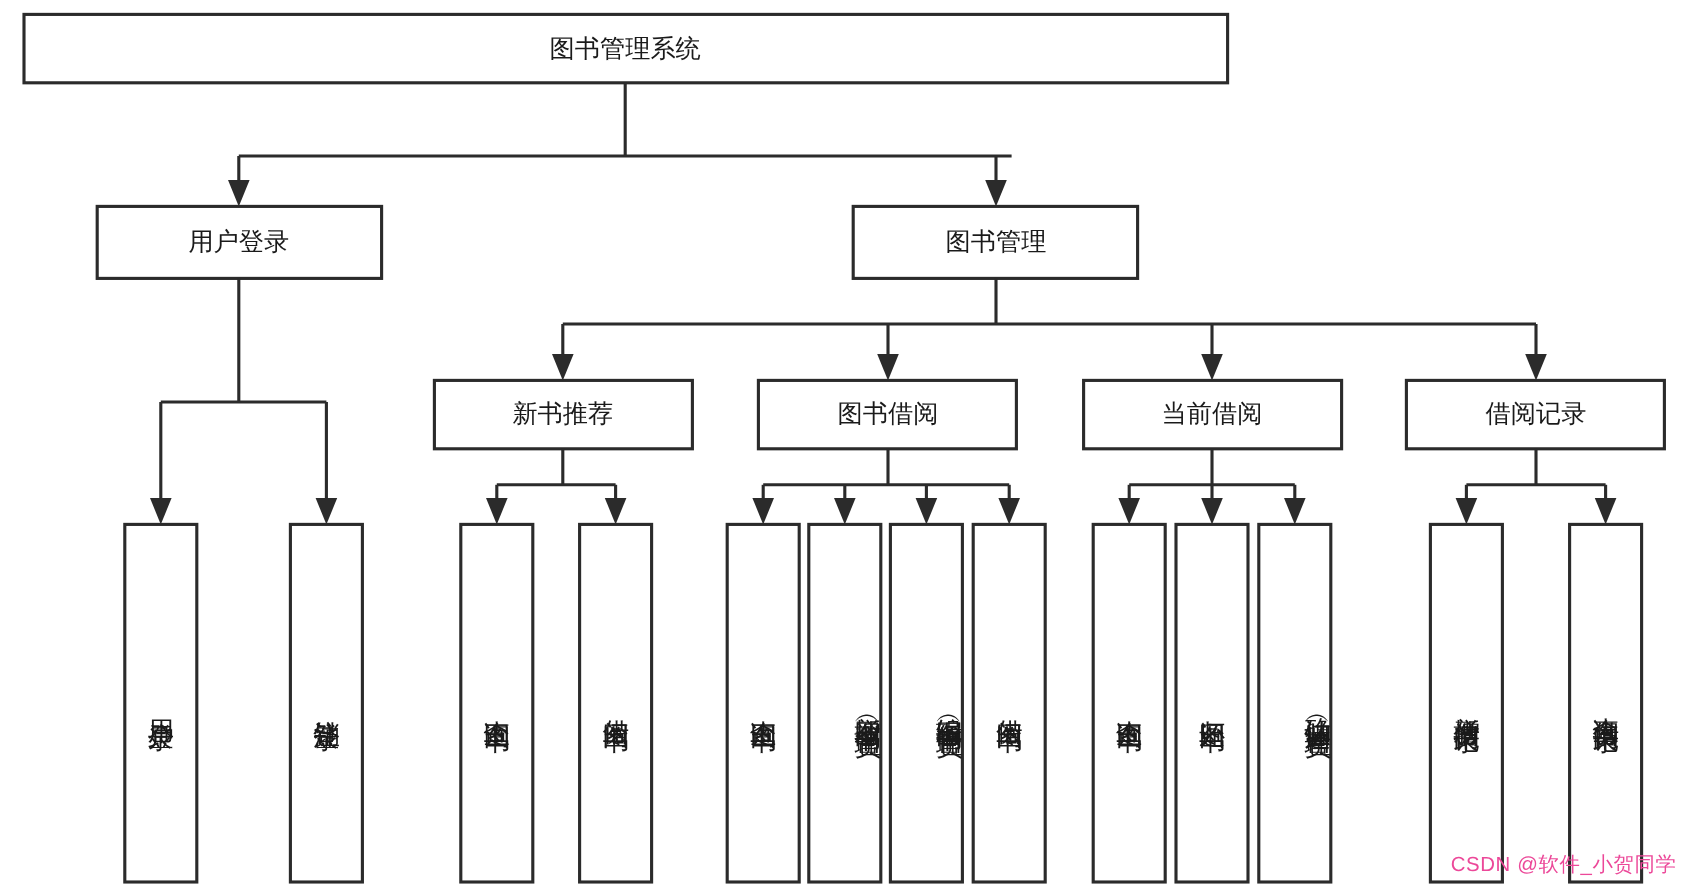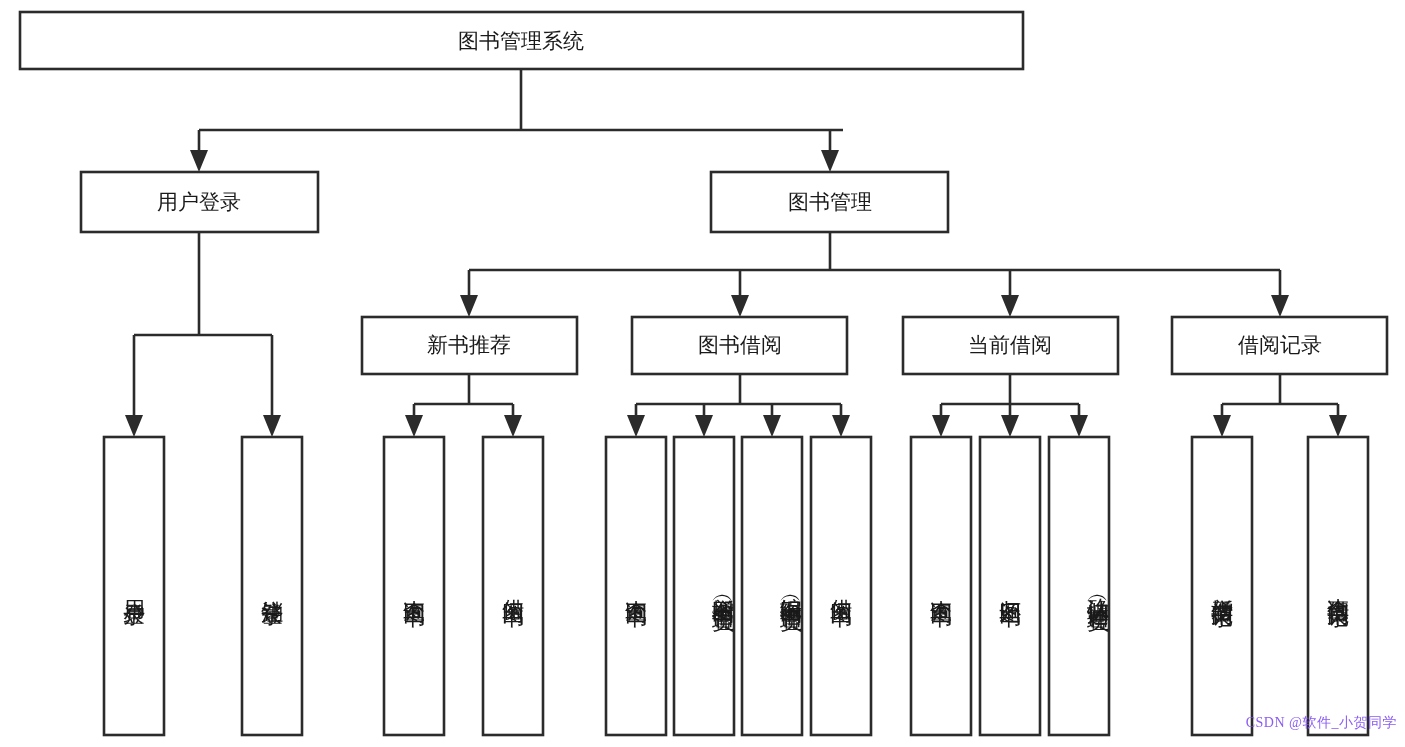--- a/index.html
+++ b/index.html
@@ -61,23 +61,23 @@
     align-items: center;
     justify-content: center;
     text-align: center;
     white-space: pre;
     pointer-events: none;
   }
   .watermark {
     position: absolute;
     right: 8px;
     bottom: 6px;
-    font-family: Liberation Serif, serif;
-    font-size: 14px;
-    color: #8b5cf6;
+    font-family: Liberation Sans, sans-serif;
+    font-size: 17px;
+    color: #ec4899;
     letter-spacing: 0.5px;
     white-space: nowrap;
   }
 </style>
 </head>
 <body>
 
 <div id="diagram-root">
 
   <svg id="flow" viewBox="0 0 1405 747">

